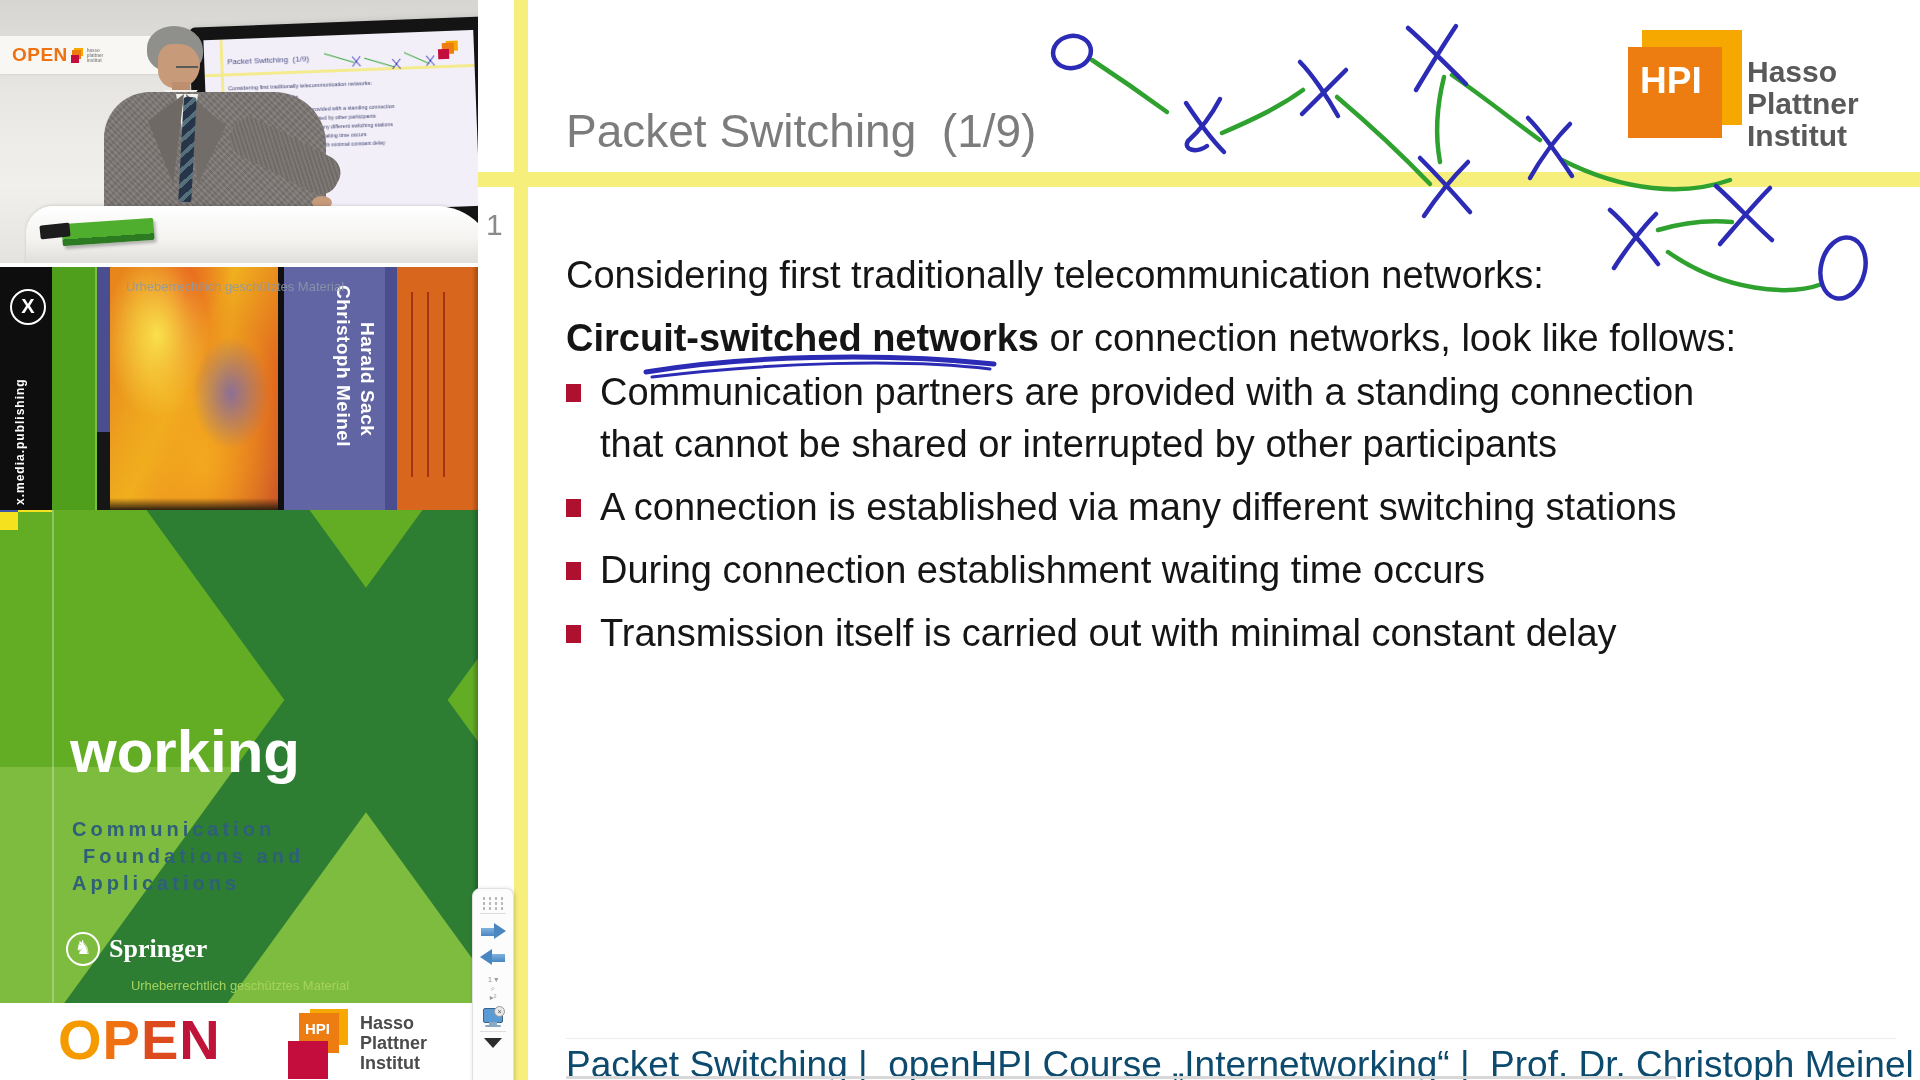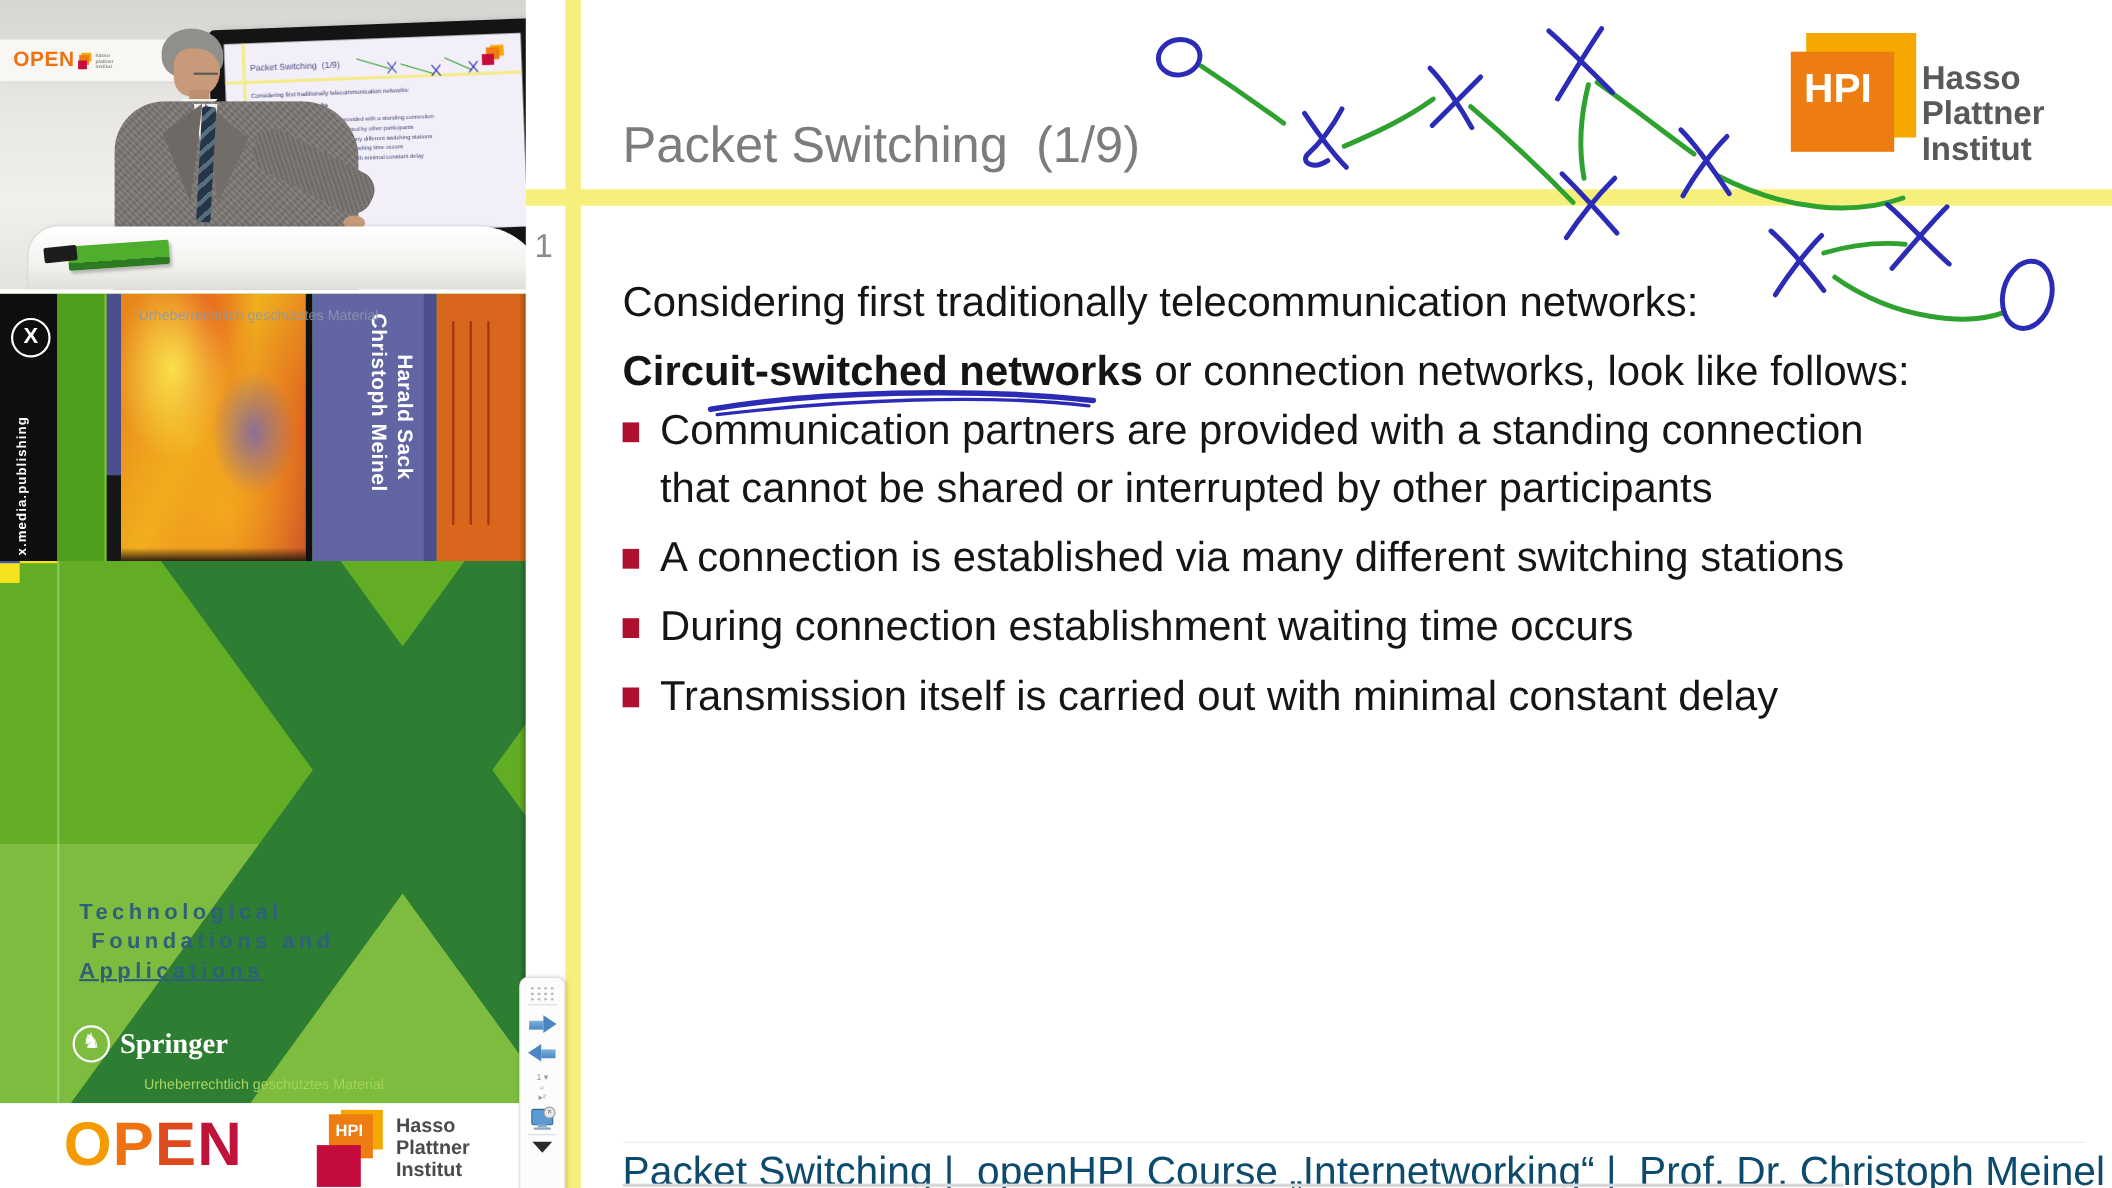--- a/index.html
+++ b/index.html
@@ -100,21 +100,21 @@
   #xbar1{transform:rotate(36deg);}
   #xbar2{transform:rotate(-36deg);}
   #bk-crease{left:52px;top:0;width:2px;height:493px;background:rgba(255,255,255,.28);}
   #bk-sq-blue{left:0;top:-18px;width:18px;height:38px;background:#3f55a5;}
   #bk-sq-y1{left:18px;top:-18px;width:34px;height:20px;background:#f5e11e;}
   #bk-sq-y2{left:0;top:2px;width:18px;height:18px;background:#f5e11e;}
   .bk-title{left:70px;color:#fff;font-weight:800;font-size:60px;letter-spacing:0;line-height:60px;}
   #bk-title1{top:142px;}
   #bk-title2{top:212px;}
   .bk-sub{left:72px;color:#2f6079;font-weight:700;font-size:20px;letter-spacing:4px;}
-  #bk-sub1{top:308px;}#bk-sub2{top:335px;margin-left:11px;}#bk-sub3{top:362px;text-decoration:underline;}
+  #bk-sub1{top:308px;}#bk-sub2{top:335px;margin-left:11px;}#bk-sub3{top:362px;}
   #bk-springer{left:66px;top:422px;display:flex;align-items:center;gap:9px;color:#fff;}
   #bk-horse{width:30px;height:30px;border:2px solid #fff;border-radius:50%;text-align:center;line-height:28px;font-size:19px;color:#fff;}
   #bk-springer .nm{font-family:"Liberation Serif","DejaVu Serif",serif;font-weight:600;font-size:26px;}
   #bk-copy-bot{left:60px;top:468px;width:360px;text-align:center;font-size:13px;color:#a6d35b;}
 
   
   #book-foot{left:0;top:1003px;width:478px;height:77px;background:#fff;}
   #of-open{left:58px;top:6px;display:flex;}
   #of-open span{font-weight:800;font-size:56px;line-height:62px;letter-spacing:1px;}
   .oc0{color:#f59b00;}.oc1{color:#ef7110;}.oc2{color:#dd4a1d;}.oc3{color:#bf1339;}
@@ -255,21 +255,22 @@
   </div>
   <div id="bk-copy-top" class="abs">Urheberrechtlich geschütztes Material</div>
 
   <div id="bk-main" class="abs">
     <div id="xbar1" class="xbar"></div>
     <div id="xbar2" class="xbar"></div>
     <div id="bk-crease" class="abs"></div>
     <div id="bk-sq-blue" class="abs"></div>
     <div id="bk-sq-y1" class="abs"></div>
     <div id="bk-sq-y2" class="abs"></div>
-    <div id="bk-sub1" class="abs bk-sub">Technological</div>
+    <div id="bk-title2" class="abs bk-title">working</div>
+    <div id="bk-sub1" class="abs bk-sub">Communication</div>
     <div id="bk-sub2" class="abs bk-sub">Foundations and</div>
     <div id="bk-sub3" class="abs bk-sub">Applications</div>
     <div id="bk-springer" class="abs">
       <span id="bk-horse">♞</span>
       <span class="nm">Springer</span>
     </div>
     <div id="bk-copy-bot" class="abs">Urheberrechtlich geschütztes Material</div>
   </div>
 </div>
 

